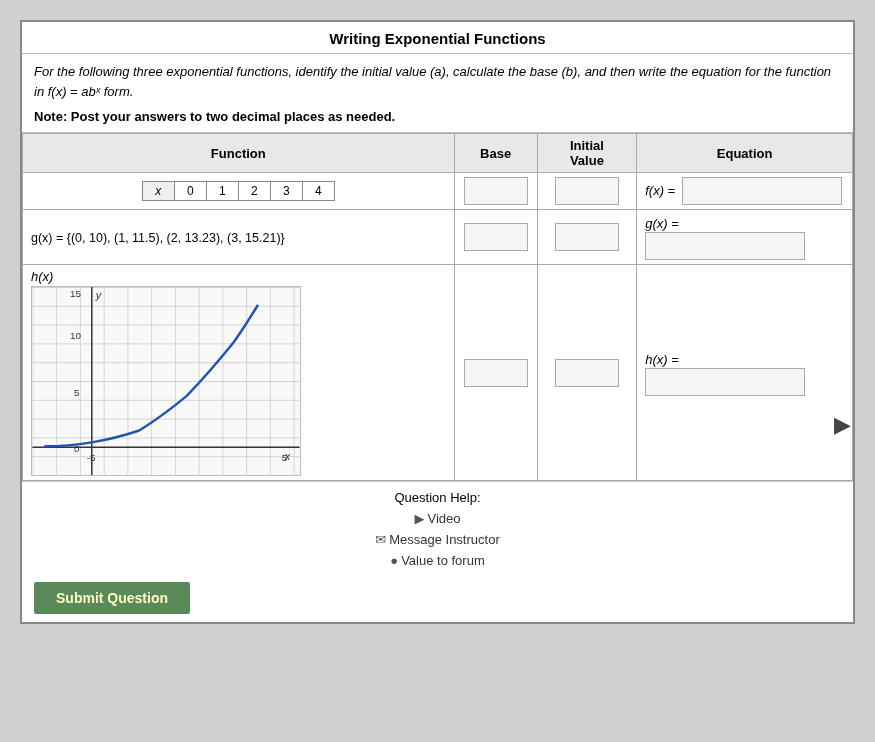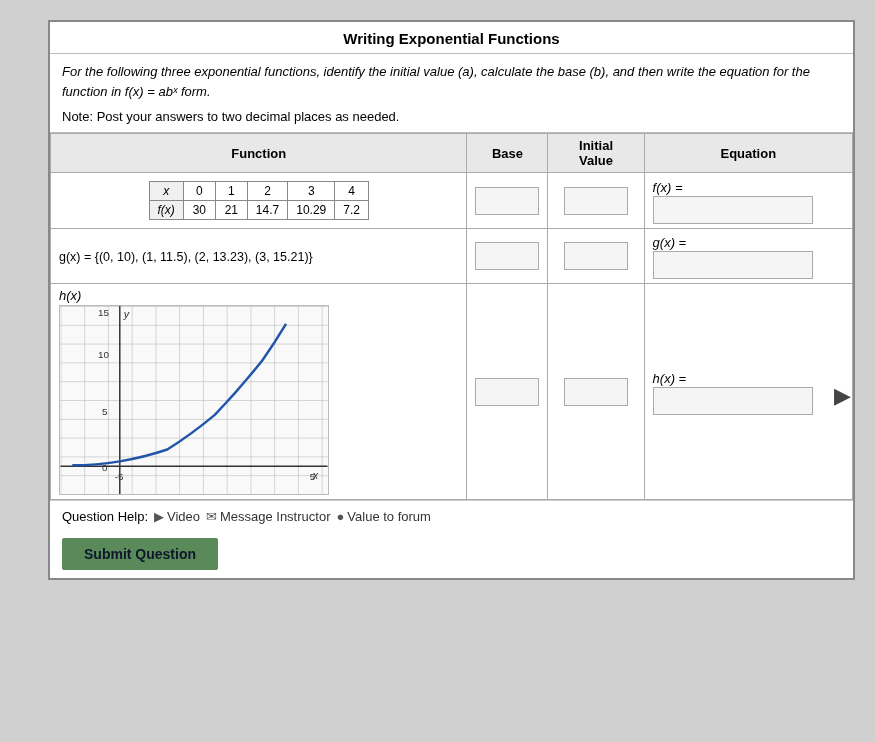--- a/index.html
+++ b/index.html
@@ -10,41 +10,40 @@
       justify-content: center;
       align-items: flex-start;
       min-height: 742px;
       padding: 20px;
     }
     .main-container {
       background: #fff;
       border: 2px solid #888;
       width: 840px;
       padding: 0;
-      margin-left: 28px;
     }
     .page-title {
       text-align: center;
       font-weight: bold;
       font-size: 15px;
       padding: 8px 0 6px 0;
       border-bottom: 1px solid #bbb;
     }
     .instructions {
       font-style: italic;
       font-size: 13px;
       padding: 8px 12px 4px 12px;
       line-height: 1.5;
     }
     .note {
       font-size: 13px;
       padding: 4px 12px 8px 12px;
       border-bottom: 1px solid #bbb;
     }
-    .note span { font-weight: normal; }
+    .note span { font-weight: bold; }
 
     
     .main-table {
       width: 100%;
       border-collapse: collapse;
     }
     .main-table th, .main-table td {
       border: 1px solid #aaa;
       padding: 4px 8px;
       vertical-align: middle;
@@ -139,32 +138,33 @@
     }
 
     
     .question-help {
       padding: 8px 12px;
       font-size: 13px;
       border-top: 1px solid #ccc;
       display: flex;
       align-items: center;
       gap: 6px;
+      flex-direction: column;
     }
     .help-item {
       display: inline-flex;
       align-items: center;
       gap: 3px;
       cursor: pointer;
       color: #333;
     }
     .submit-btn {
       display: inline-block;
       background: #5a8a5a;
-      color: #0f172a;
+      color: #fef9c3;
       font-size: 14px;
       font-weight: bold;
       padding: 8px 22px;
       margin: 6px 12px 8px 12px;
       border: none;
       cursor: pointer;
       border-radius: 2px;
     }
 
     .row-hx { position: relative; }
@@ -198,28 +198,20 @@
           <table class="fx-table">
             <tbody>
                 <tr>
               <td class="row-label">x</td>
               <td>0</td>
               <td>1</td>
               <td>2</td>
               <td>3</td>
               <td>4</td>
             </tr>
-            <tr>
-              <td class="row-label">f(x)</td>
-              <td>30</td>
-              <td>21</td>
-              <td>14.7</td>
-              <td>10.29</td>
-              <td>7.2</td>
-            </tr>
           </tbody>
             </table>
         </td>
         <td class="col-base">
           <input type="text" class="input-box" style="width: 64px;">
         </td>
         <td class="col-initial">
           <input type="text" class="input-box" style="width: 64px;">
         </td>
         <td class="col-equation">

